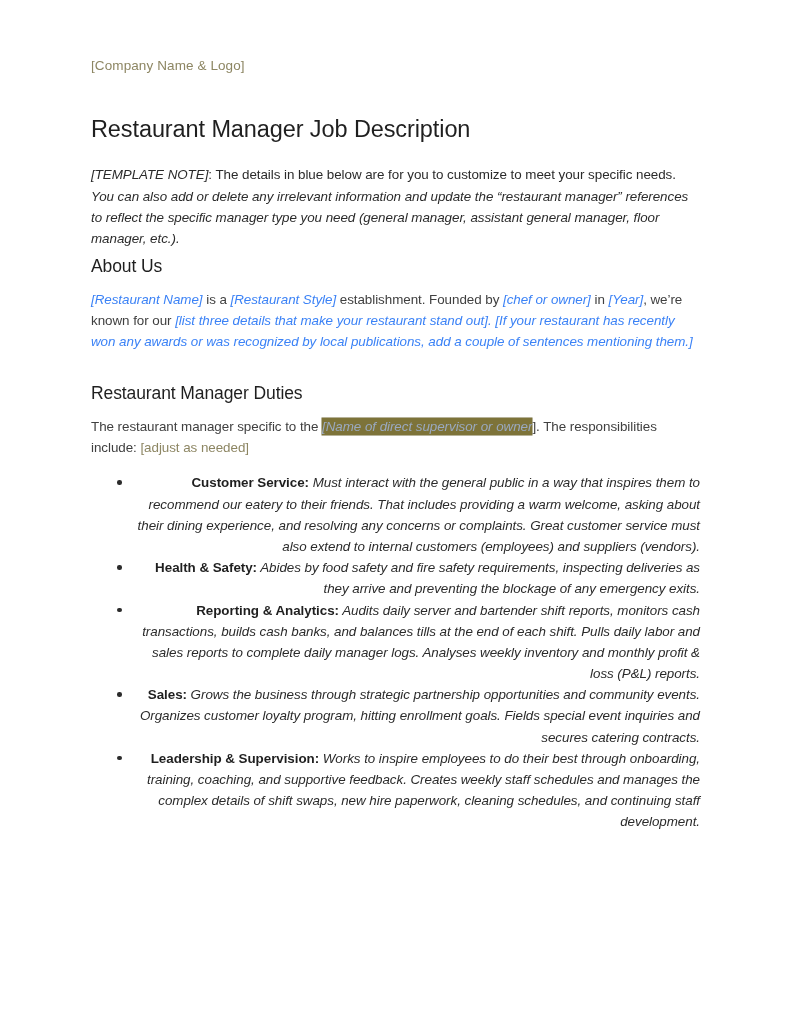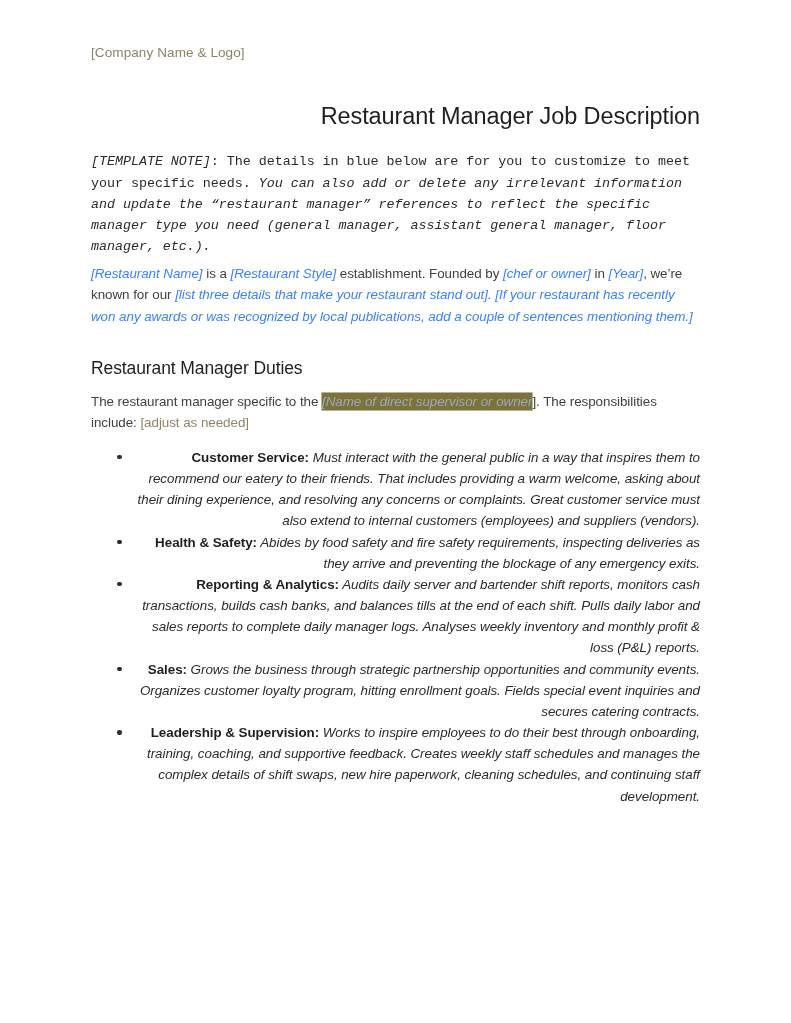--- a/index.html
+++ b/index.html
@@ -14,56 +14,55 @@
     color: #2b2b2b;
     overflow: hidden;
   }
 
   .page {
     position: relative;
     width: 791px;
     height: 1023px;
     background: #ffffff;
     box-sizing: border-box;
-    padding: 44px 91px 0 91px;
+    padding: 57px 91px 0 91px;
   }
 
   
   .company-logo {
     font-size: 13.5px;
     color: #8d8663;
     letter-spacing: 0.1px;
     margin: 0 0 38px 0;
     line-height: 1.4;
   }
 
   
   .doc-title {
     font-size: 23.5px;
     font-weight: 400;
     color: #1f1f1f;
-    text-align: right;
+    text-align: left;
     letter-spacing: -0.1px;
     margin: 0 0 20px 0;
     line-height: 1.3;
   }
 
   
   p.para {
     font-size: 13.4px;
     line-height: 1.58;
     margin: 0 0 6px 0;
     color: #2b2b2b;
     letter-spacing: -0.05px;
   }
 
   .tmpl-note {
     color: #8d8663;
     margin-bottom: 34px;
-    font-family: Liberation Mono, monospace;
   }
 
   
   h2.section-heading {
     font-size: 17.5px;
     font-weight: 400;
     color: #1f1f1f;
     letter-spacing: -0.1px;
     margin: 0 0 11px 0;
     line-height: 1.3;
@@ -135,20 +134,21 @@
 
   <div class="company-logo">[Company Name &amp; Logo]</div>
 
   <h1 class="doc-title">Restaurant Manager Job Description</h1>
 
   <p class="para tmpl-note">
     <span class="it">[TEMPLATE NOTE]</span><span>: The details in blue below are for you to customize to meet your specific needs. </span><span class="it">You can also add or delete any irrelevant information and update the “restaurant manager” references to reflect the specific manager type you need (general manager, assistant general manager, floor manager, etc.).</span>
   </p>
 
   <div class="section-block">
+    <h2 class="section-heading">About Us</h2>
     <p class="para">
       <span class="ph">[Restaurant Name]</span><span class="dark"> is a </span><span class="ph">[Restaurant Style]</span><span class="dark"> establishment. Founded by </span><span class="ph">[chef or owner]</span><span class="dark"> in </span><span class="ph">[Year]</span><span class="dark">, we’re known for our </span><span class="ph">[list three details that make your restaurant stand out]</span><span class="ph">. [If your restaurant has recently won any awards or was recognized by local publications, add a couple of sentences mentioning them.]</span>
     </p>
   </div>
 
   <div class="section-block duties">
     <h2 class="section-heading">Restaurant Manager Duties</h2>
     <p class="para">
       <span class="dark">The restaurant manager specific to the </span><span class="selection">[Name of direct supervisor or owner</span><span class="dark">]. The responsibilities include: </span><span class="ph-roman">[adjust as needed]</span>
     </p>

